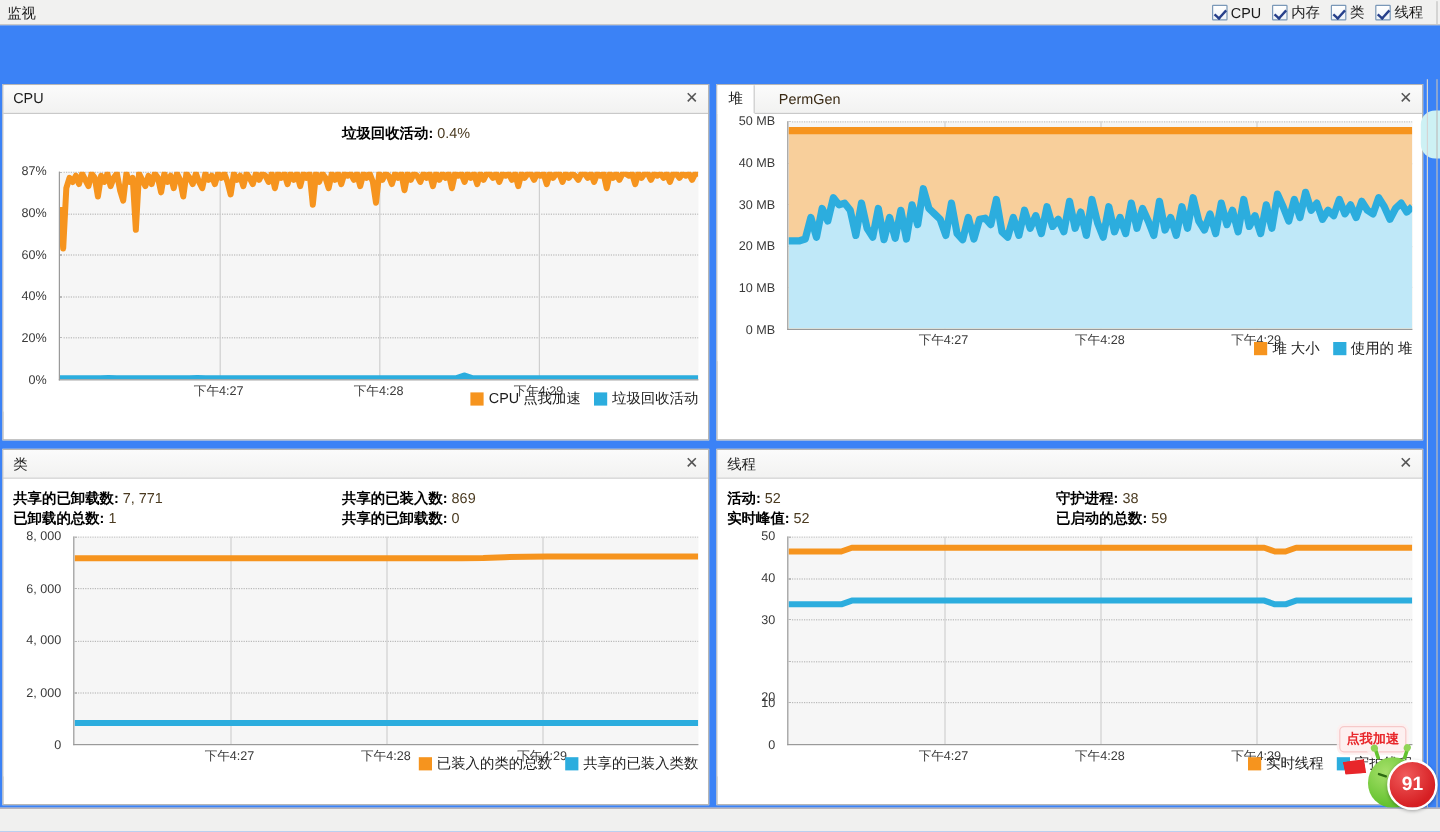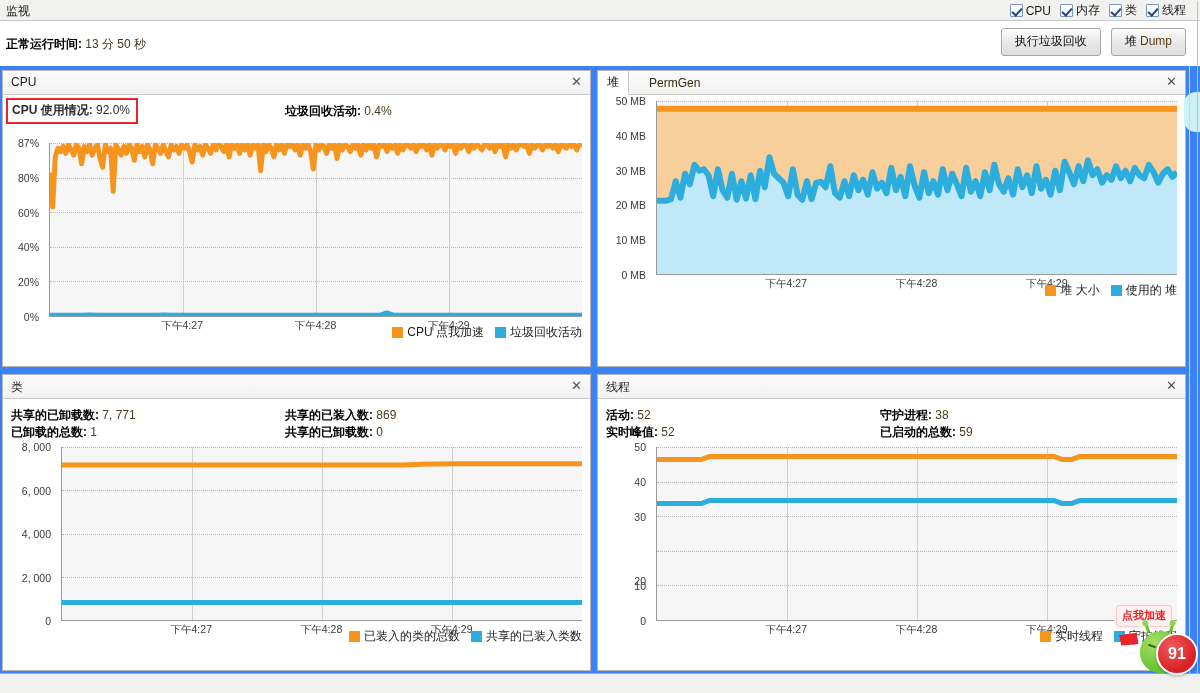--- a/index.html
+++ b/index.html
@@ -299,45 +299,27 @@
         <span class="lbl">类</span>
       </div>
       <div class="chk">
         <span class="box"></span>
         <span class="lbl">线程</span>
       </div>
     </div>
     <div class="rail"></div>
   </div>
 
-  <div class="uptime-row">
-    <div class="uptime">
-      <b>正常运行时间:</b>
-      <span class="num">13 分 50 秒</span>
-    </div>
-    <div class="btns">
-      <div class="btn">执行垃圾回收</div>
-      <div class="btn">
-        <span>堆</span>
-        <span class="dmp">Dump</span>
-      </div>
-    </div>
-    <div class="rail"></div>
-  </div>
 
   <div class="panel" id="p-cpu">
     <div class="p-head">
       <div class="ht">CPU</div>
       <div class="p-close">✕</div>
     </div>
     <div class="stats">
-      <div class="cpu-hl">
-        <b>CPU 使用情况:</b>
-        <span class="v">92.0%</span>
-      </div>
       <div class="st c2r1">
         <b>垃圾回收活动:</b>
         <span class="v">0.4%</span>
       </div>
     </div>
     <div class="chart">
       <div class="yaxis">
           <div class="ytick" style="top: calc(100% + 0px); right: 6px;">0%</div>
           <div class="ytick" style="top: calc(80% + 0px); right: 6px;">20%</div>
           <div class="ytick" style="top: calc(60% + 0px); right: 6px;">40%</div>

